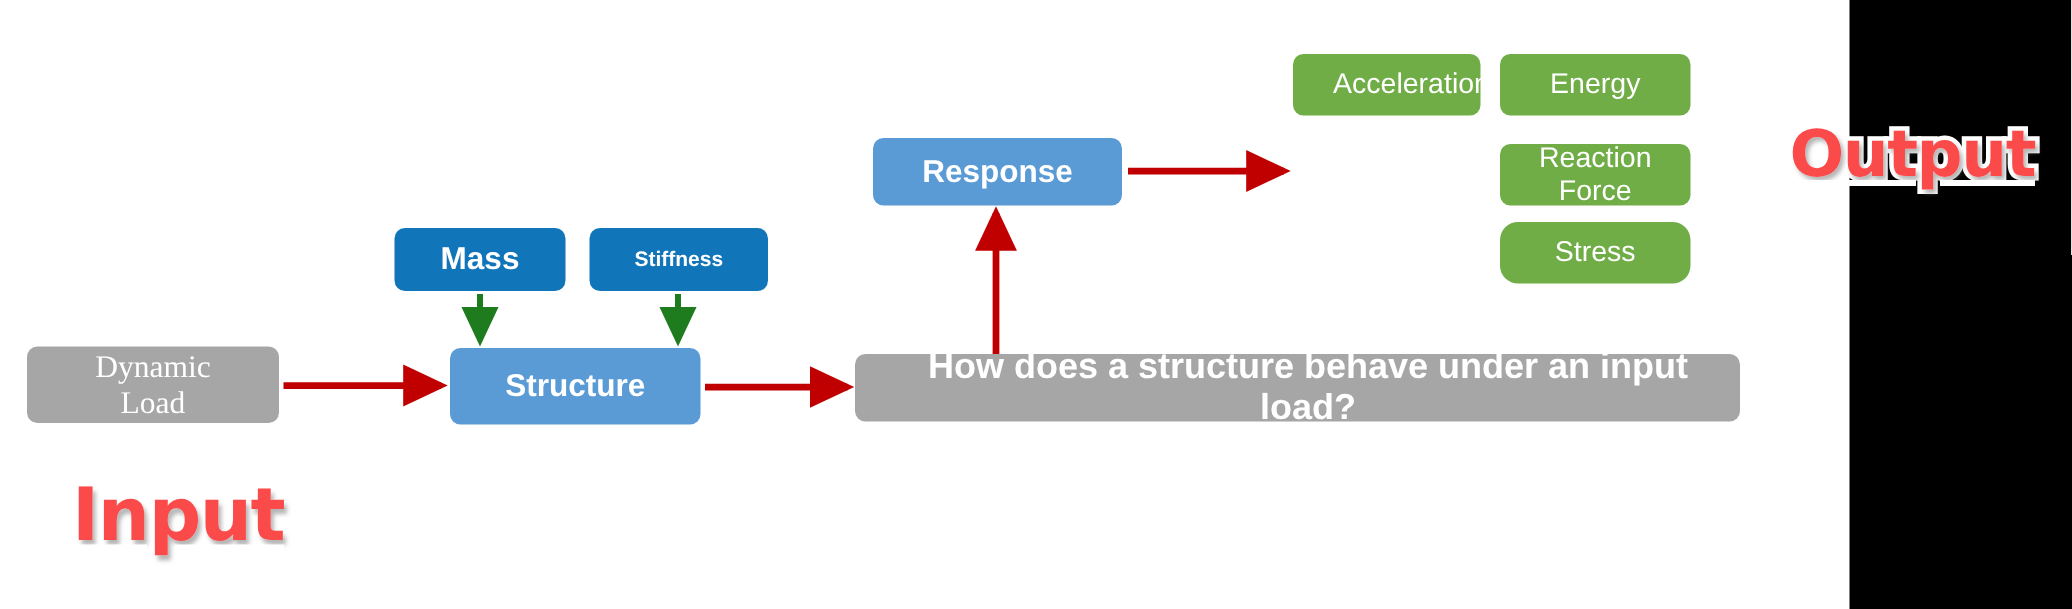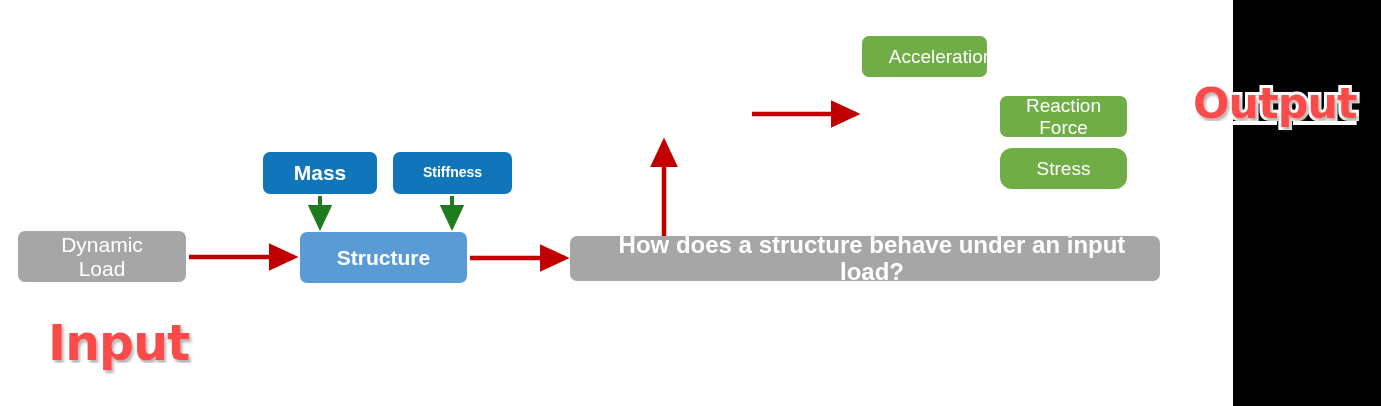--- a/index.html
+++ b/index.html
@@ -45,20 +45,21 @@
   .node.dblue  { background: #1175b9; }
   .node.green  { background: #70ad47; }
 
   .node.bold   { font-weight: bold; }
   .node.reg    { font-weight: normal; }
 
   
   #node-dynamic-load {
     left: 18px;  top: 231px;  width: 168px; height: 51px;
     font-size: 21px;
+    font-family: Liberation Serif, serif;
   }
   #node-structure {
     left: 300px; top: 232px;  width: 167px; height: 51px;
     font-size: 21px;
   }
   #node-mass {
     left: 263px; top: 152px;  width: 114px; height: 42px;
     font-size: 21px;
   }
   #node-stiffness {
@@ -174,23 +175,25 @@
 Load</div>
 
   <div class="node dblue bold" id="node-mass">Mass</div>
 
   <div class="node dblue bold" id="node-stiffness">Stiffness</div>
 
   <div class="node blue bold" id="node-structure">Structure</div>
 
   <div class="node gray bold" id="node-question">How does a structure behave under an input load?</div>
 
+  <div class="node blue bold" id="node-response">Response</div>
 
   <div class="node green reg" id="node-acceleration">Acceleration</div>
 
+  <div class="node green reg" id="node-energy">Energy</div>
 
 
   <div class="node green reg" id="node-reaction-force">Reaction Force</div>
 
 
   <div class="node green reg" id="node-stress">Stress</div>
 
   <div class="wordart" id="label-input">
     <span class="stroke">Input</span>
     <span class="fill">Input</span>

